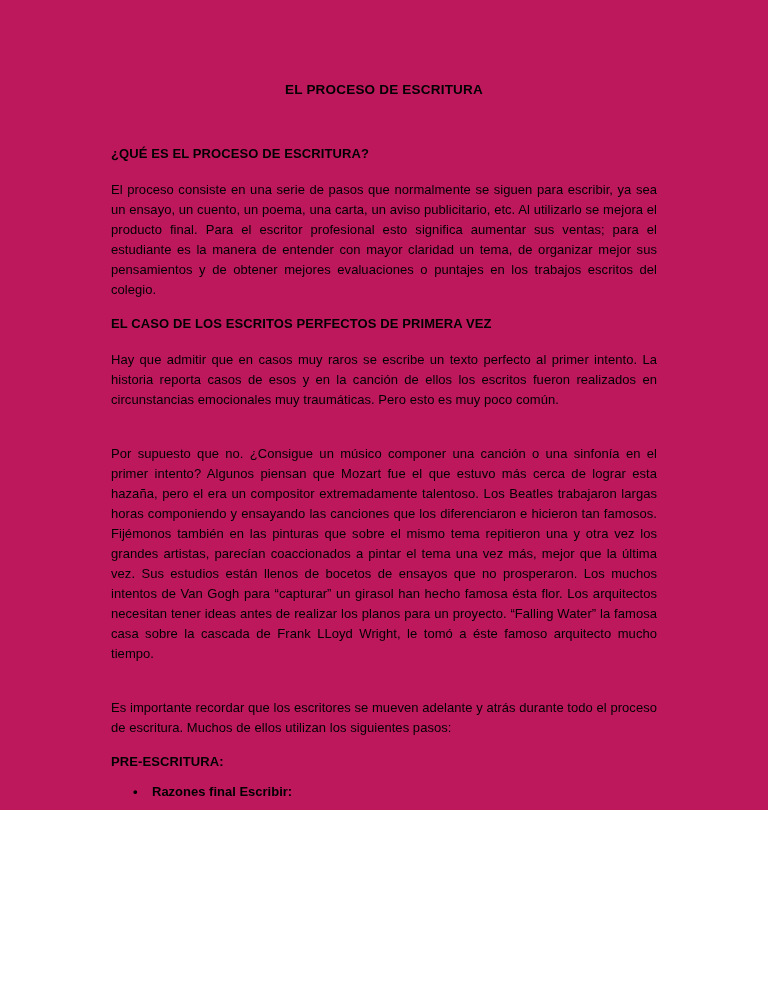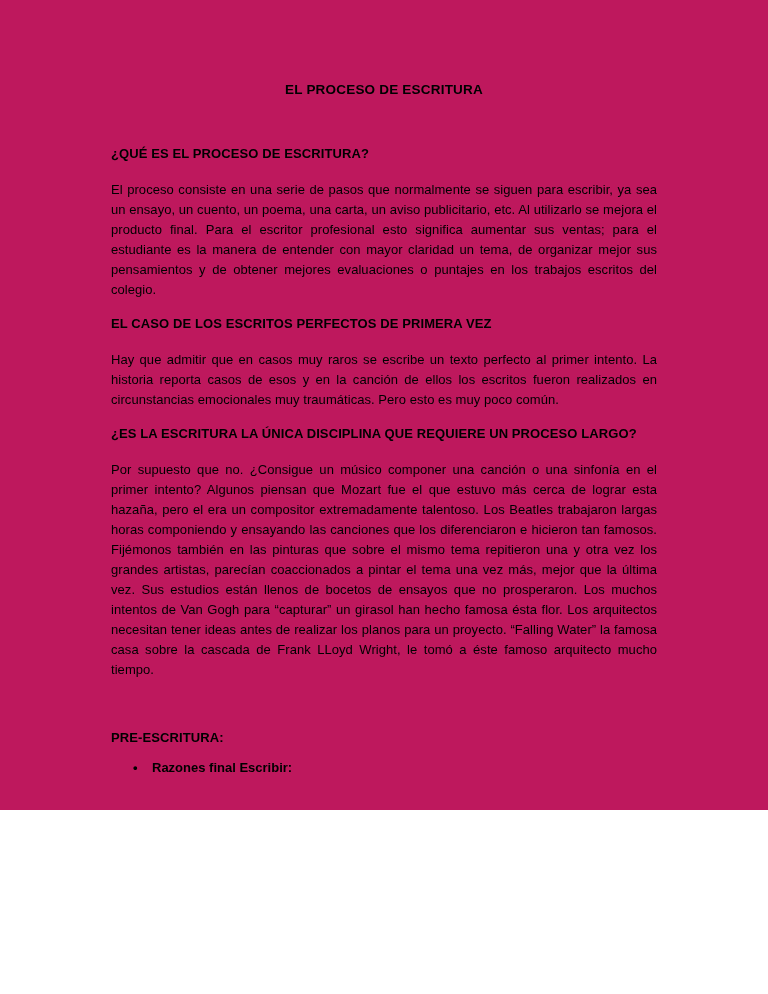--- a/index.html
+++ b/index.html
@@ -91,27 +91,27 @@
     <p class="para">El proceso consiste en una serie de pasos que normalmente se siguen para escribir, ya sea un ensayo, un cuento, un poema, una carta, un aviso publicitario, etc. Al utilizarlo se mejora el producto final. Para el escritor profesional esto significa aumentar sus ventas; para el estudiante es la manera de entender con mayor claridad un tema, de organizar mejor sus pensamientos y de obtener mejores evaluaciones o puntajes en los trabajos escritos del colegio.</p>
 
     <div class="gap-md"></div>
 
     <h2 class="heading">EL CASO DE LOS ESCRITOS PERFECTOS DE PRIMERA VEZ</h2>
     <div class="gap-lg"></div>
     <p class="para">Hay que admitir que en casos muy raros se escribe un texto perfecto al primer intento. La historia reporta casos de esos y en la canción de ellos los escritos fueron realizados en circunstancias emocionales muy traumáticas. Pero esto es muy poco común.</p>
 
     <div class="gap-md"></div>
 
-    <h2 class="heading">¿ES LA ESCRITURA LA ÚNICA DISCIPLINA QUE REQUIERE UN PROCESO LARGO?</h2>
     <div class="gap-lg"></div>
     <p class="para">Por supuesto que no. ¿Consigue un músico componer una canción o una sinfonía en el primer intento? Algunos piensan que Mozart fue el que estuvo más cerca de lograr esta hazaña, pero el era un compositor extremadamente talentoso. Los Beatles trabajaron largas horas componiendo y ensayando las canciones que los diferenciaron e hicieron tan famosos. Fijémonos también en las pinturas que sobre el mismo tema repitieron una y otra vez los grandes artistas, parecían coaccionados a pintar el tema una vez más, mejor que la última vez. Sus estudios están llenos de bocetos de ensayos que no prosperaron. Los muchos intentos de Van Gogh para “capturar” un girasol han hecho famosa ésta flor. Los arquitectos necesitan tener ideas antes de realizar los planos para un proyecto. “Falling Water” la famosa casa sobre la cascada de Frank LLoyd Wright, le tomó a éste famoso arquitecto mucho tiempo.</p>
 
     <div class="gap-md"></div>
 
     <div class="gap-lg"></div>
+    <p class="para">Es importante recordar que los escritores se mueven adelante y atrás durante todo el proceso de escritura. Muchos de ellos utilizan los siguientes pasos:</p>
 
     <div class="gap-md"></div>
 
     <h3 class="heading">PRE-ESCRITURA:</h3>
 
     <div class="gap-sm"></div>
 
     <ul class="bullet-list">
       <li class="bullet-item">
         <span class="bullet-marker">•</span>

